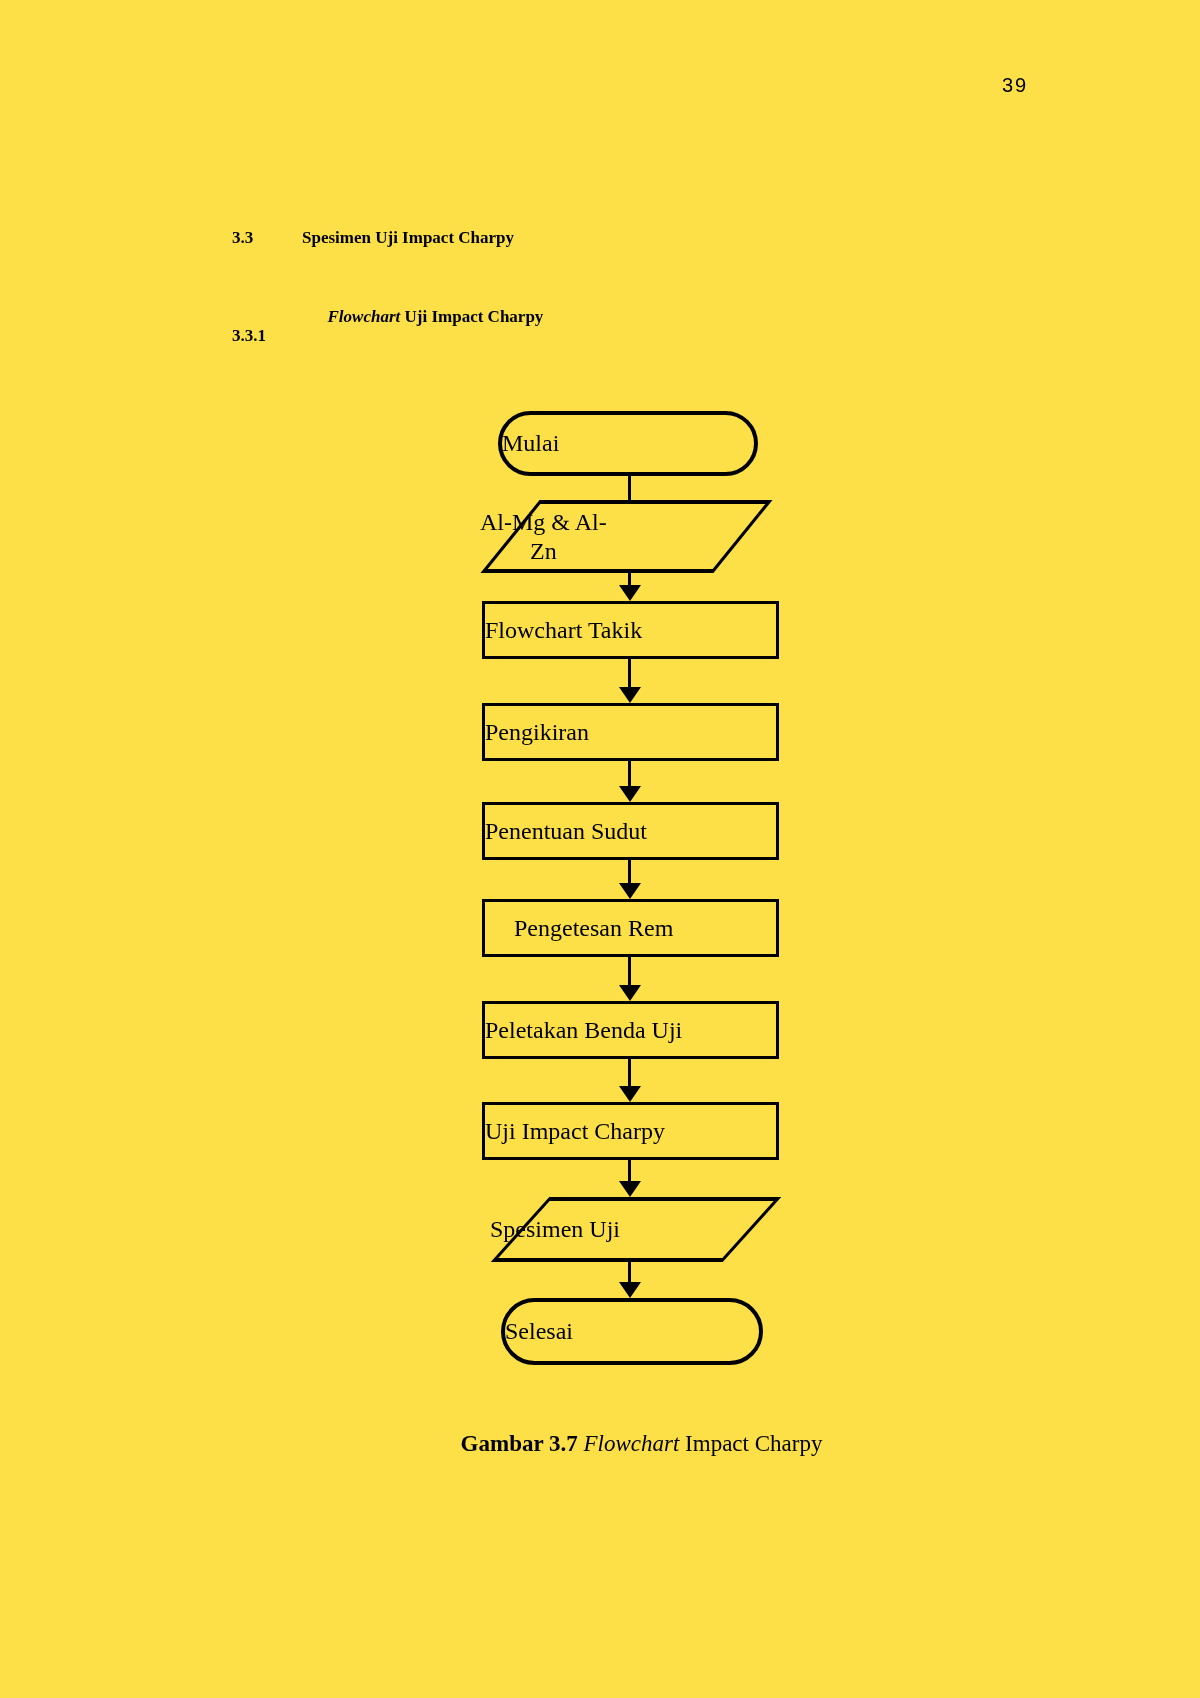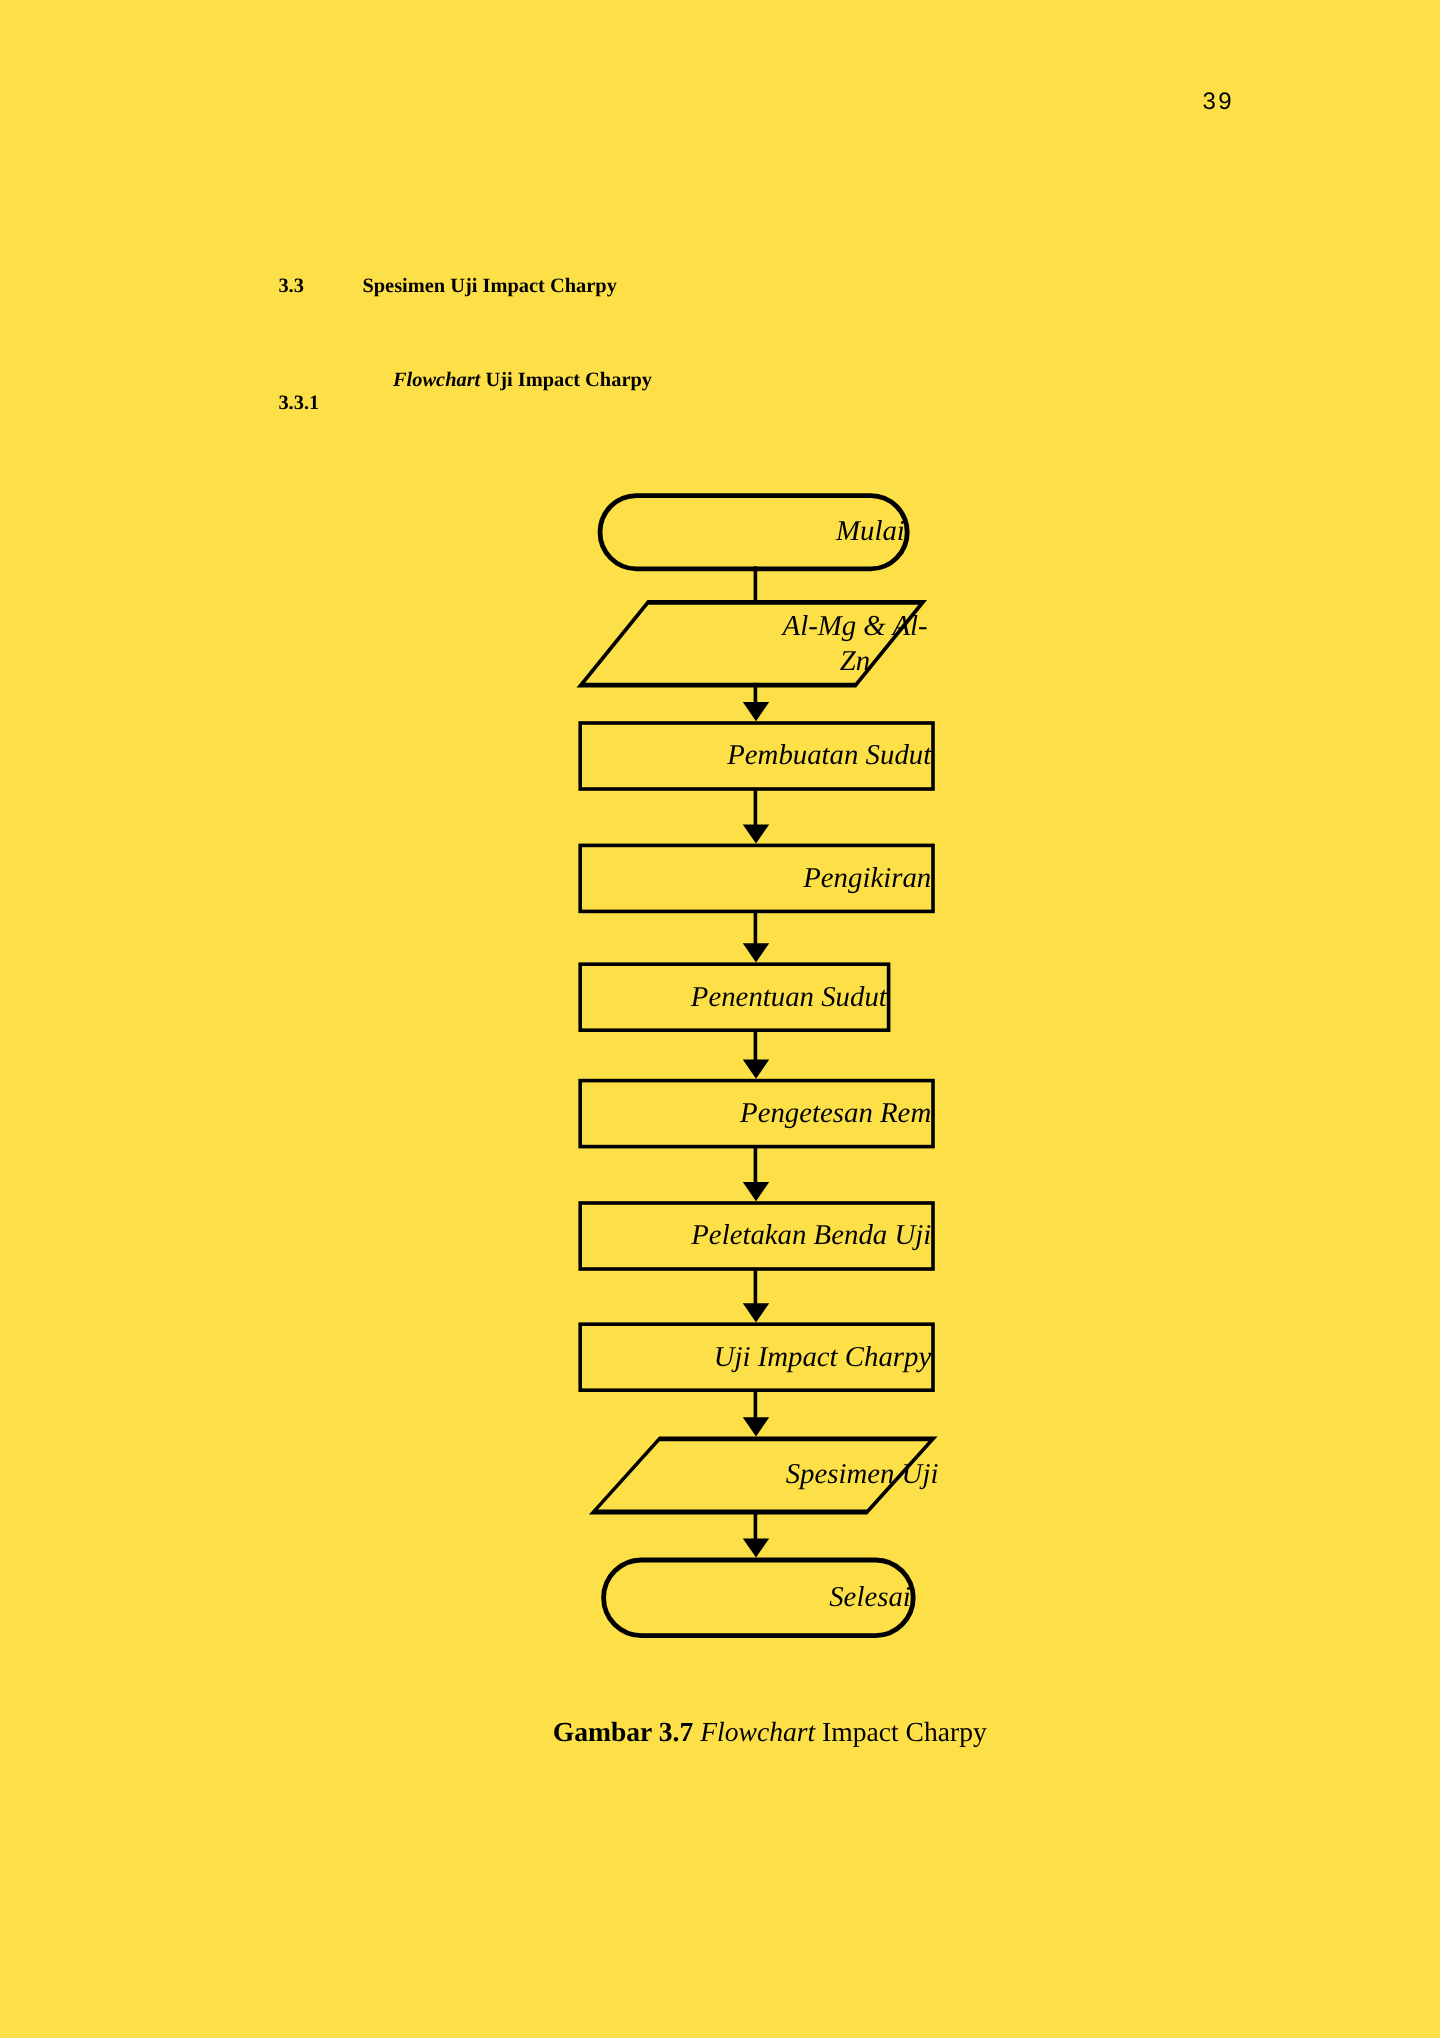--- a/index.html
+++ b/index.html
@@ -33,26 +33,25 @@
   #heading-1 { top: 228px; }
   #heading-2 { top: 287px; align-items: flex-end; }
   .italic { font-style: italic; }
   .bold { font-weight: bold; }
 
   
   .node {
     position: absolute;
     display: flex;
     align-items: center;
-    justify-content: flex-end;
+    justify-content: flex-start;
     box-sizing: border-box;
     font-size: 24px;
     text-align: center;
     line-height: 1.2;
-    font-style: italic;
   }
   .terminator {
     border: 4px solid #000;
     border-radius: 34px;
   }
   .process {
     border: 3px solid #000;
   }
   .io { border: none; }
   .io-shape {
@@ -125,34 +124,34 @@
     <div class="io-label">
       <span>Al-Mg &amp; Al-</span>
       <span>Zn</span>
     </div>
   </div>
 
   <div class="flow-line" style="top:569px; height:17px;"></div>
   <div class="arrowhead" style="top:585px;"></div>
 
   <div class="node process" style="left:482px; top:601px; width:297px; height:58px;">
-    <span>Pembuatan Sudut</span>
+    <span>Flowchart Takik</span>
   </div>
 
   <div class="flow-line" style="top:657px; height:31px;"></div>
   <div class="arrowhead" style="top:687px;"></div>
 
   <div class="node process" style="left:482px; top:703px; width:297px; height:58px;">
     <span>Pengikiran</span>
   </div>
 
   <div class="flow-line" style="top:759px; height:28px;"></div>
   <div class="arrowhead" style="top:786px;"></div>
 
-  <div class="node process" style="left:482px; top:802px; width:260px; height:58px;">
+  <div class="node process" style="left:482px; top:802px; width:297px; height:58px;">
     <span>Penentuan Sudut</span>
   </div>
 
   <div class="flow-line" style="top:858px; height:26px;"></div>
   <div class="arrowhead" style="top:883px;"></div>
 
   <div class="node process" style="left:482px; top:899px; width:297px; height:58px;padding-left:29px;">
     <span>Pengetesan Rem</span>
   </div>
 

